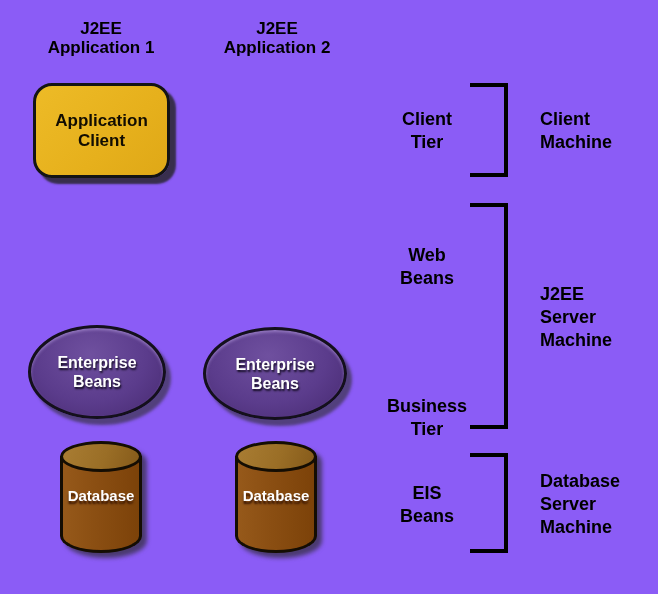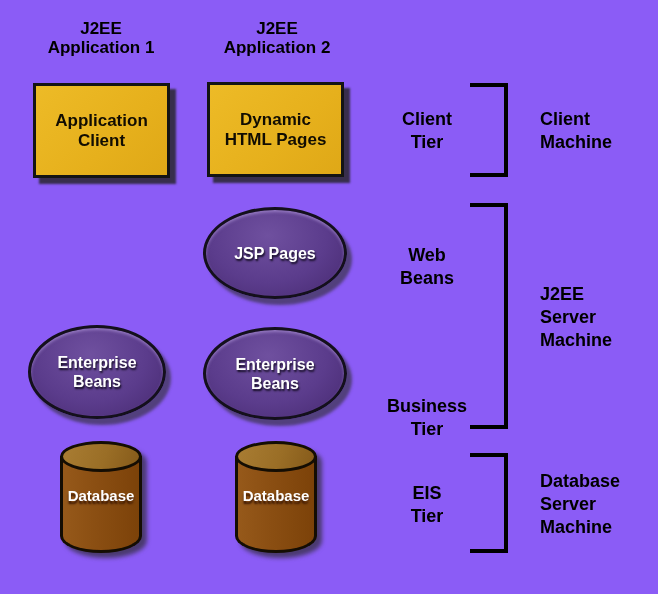--- a/index.html
+++ b/index.html
@@ -42,21 +42,21 @@
     display: flex;
     align-items: center;
     justify-content: center;
     text-align: center;
     font-weight: bold;
     font-size: 17px;
     line-height: 20px;
     color: #120d02;
     white-space: pre-line;
   }
-  #client-box-1 { left: 33px;  top: 83px; }
+  #client-box-1 { left: 33px;  top: 83px; border-radius: 19px; }
   #client-box-2 { left: 207px; top: 82px; }
 
   
   .purple-ellipse {
     position: absolute;
     box-sizing: border-box;
     border: 3px solid #14101c;
     border-radius: 50%;
     background: radial-gradient(ellipse at 45% 30%, #6f509f 0%, #5b3c8c 55%, #46296f 100%);
     box-shadow: 5px 6px 3px rgba(45,45,45,0.6), inset 0 2px 3px rgba(186,160,226,0.55);
@@ -166,24 +166,21 @@
 
 <div class="canvas">
 
   <div class="app-header" id="app1-header">J2EE
 Application 1</div>
   <div class="app-header" id="app2-header">J2EE
 Application 2</div>
 
   <div class="gold-box" id="client-box-1">Application
 Client</div>
-  <div class="gold-box" id="client-box-2">Dynamic
-HTML Pages</div>
-
-  <div class="purple-ellipse" id="jsp-ellipse">JSP Pages</div>
+
 
   <div class="purple-ellipse" id="beans-ellipse-1">Enterprise
 Beans</div>
   <div class="purple-ellipse" id="beans-ellipse-2">Enterprise
 Beans</div>
 
   <div class="cylinder" id="cylinder-1">
     <div class="cyl-body"></div>
     <div class="cyl-top"></div>
     <div class="cyl-label">Database</div>
@@ -198,21 +195,21 @@
   <div class="bracket" id="bracket-j2ee"></div>
   <div class="bracket" id="bracket-eis"></div>
 
   <div class="tier-label" id="tier-client">Client
 Tier</div>
   <div class="tier-label" id="tier-web">Web
 Beans</div>
   <div class="tier-label" id="tier-business">Business
 Tier</div>
   <div class="tier-label" id="tier-eis">EIS
-Tier</div>
+Beans</div>
 
   <div class="machine-label" id="machine-client">Client
 Machine</div>
   <div class="machine-label" id="machine-j2ee">J2EE
 Server
 Machine</div>
   <div class="machine-label" id="machine-database">Database
 Server
 Machine</div>
 

